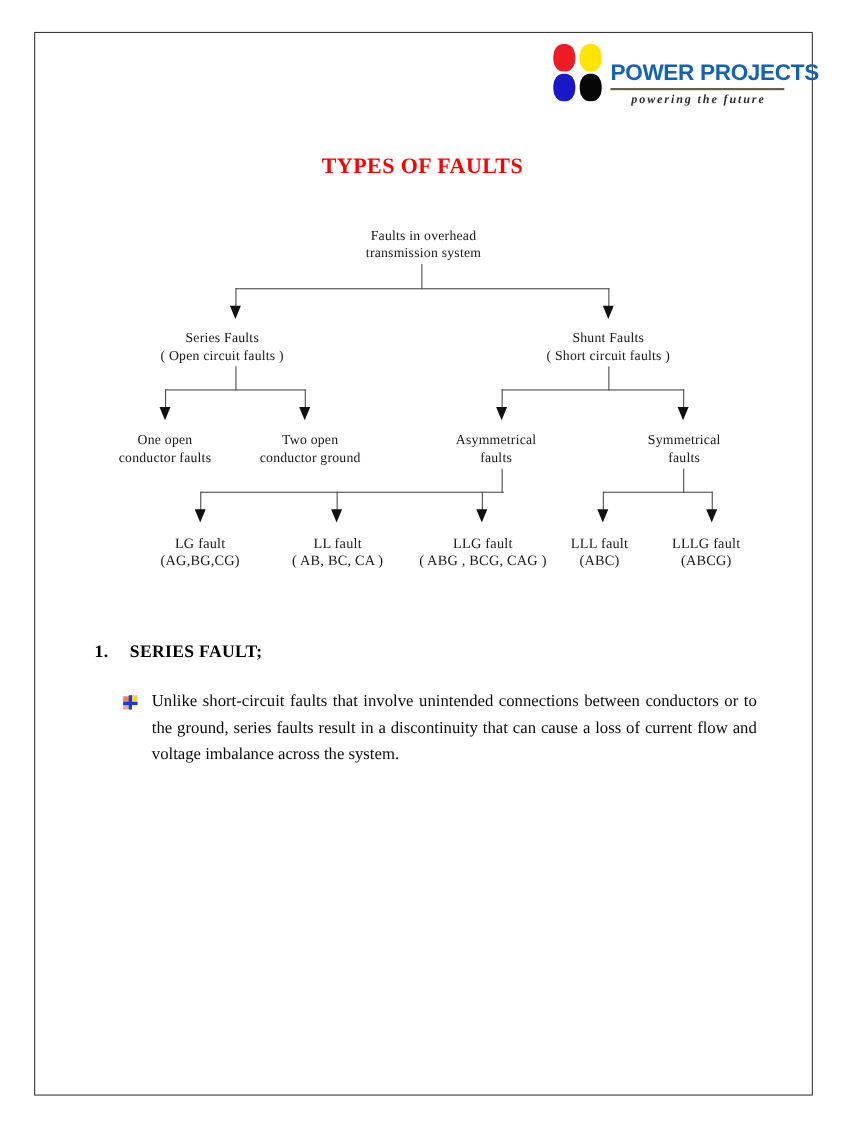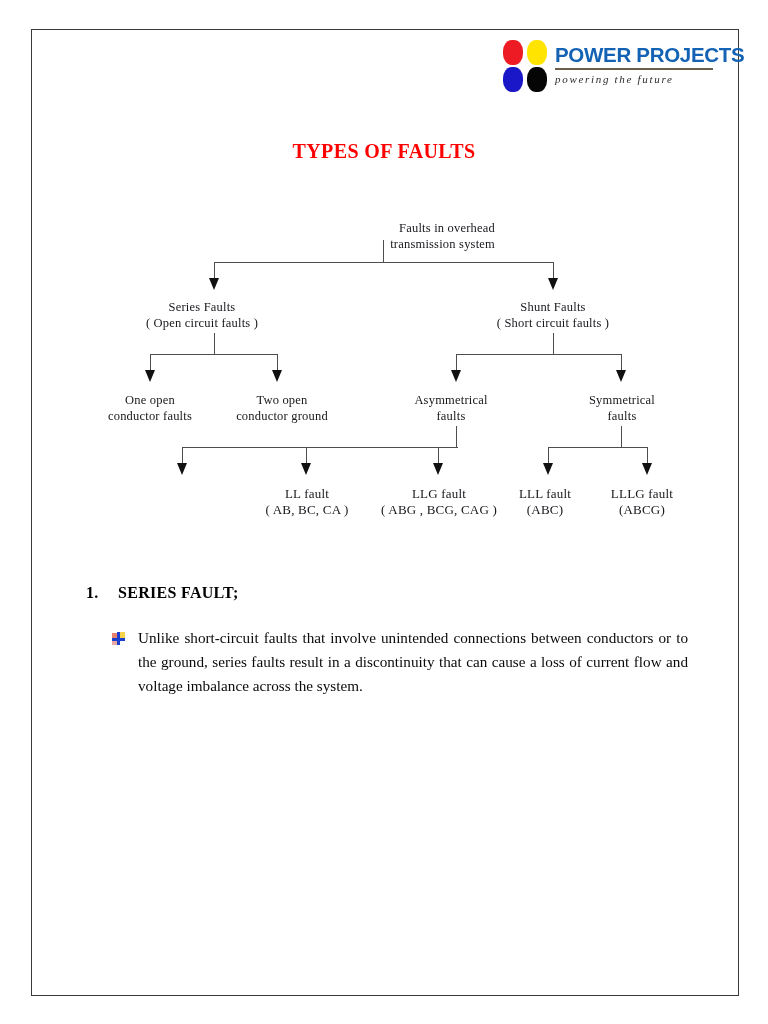--- a/index.html
+++ b/index.html
@@ -38,22 +38,23 @@
     width: 20px; height: 25px;
     border-radius: 9px / 11px;
   }
   .blob-red    { left: 0px;  top: 0px;  background: #ed1c24; }
   .blob-yellow { left: 24px; top: 0px;  background: #ffe400; }
   .blob-blue   { left: 0px;  top: 27px; background: #1a17c9; }
   .blob-black  { left: 24px; top: 27px; background: #050505; }
 
   #logo-text {
     position: absolute;
-    left: 52px; top: 4px;
+    left: 52px; top: 16px;
     width: 160px;
+    text-align: center;
   }
   #logo-title {
     font-family: "Liberation Sans", sans-serif;
     font-weight: bold;
     font-size: 20.5px;
     letter-spacing: -0.3px;
     color: #1362b4;
     line-height: 25px;
     white-space: nowrap;
   }
@@ -64,20 +65,21 @@
     width: 158px;
   }
   #logo-tagline {
     font-family: "Liberation Serif", serif;
     font-style: italic;
     font-size: 11px;
     letter-spacing: 1.7px;
     color: #2b2b2b;
     margin-top: 3px;
     white-space: nowrap;
+    font-weight: bold;
   }
 
   
   #doc-title {
     position: absolute;
     left: 0; top: 140px;
     width: 768px;
     text-align: center;
     color: #ff0000;
     font-weight: bold;
@@ -181,21 +183,21 @@
       <div id="logo-title">POWER PROJECTS</div>
       <div id="logo-rule"></div>
       <div id="logo-tagline">powering the future</div>
     </div>
   </div>
 
   <div id="doc-title">TYPES OF FAULTS</div>
 
   <div id="diagram">
 
-    <div class="node" style="left:215px; top:16px; width:220px;text-align:right;">Faults in overhead
+    <div class="node" style="left:215px; top:2px; width:220px;">Faults in overhead
 transmission system</div>
 
     <div class="vline" style="left:323px; top:35px; height:23px;"></div>
 
     <div class="hline" style="left:154px; top:57px; width:340px;"></div>
     <div class="vline" style="left:154px; top:57px; height:17px;"></div>
     <div class="vline" style="left:493px; top:57px; height:17px;"></div>
     <div class="arrow" style="left:149px; top:73px;"></div>
     <div class="arrow" style="left:488px; top:73px;"></div>
 
@@ -236,20 +238,22 @@
     <div class="arrow" style="left:241px; top:258px;"></div>
     <div class="arrow" style="left:373px; top:258px;"></div>
 
     <div class="vline" style="left:561px; top:221px; height:22px;"></div>
     <div class="hline" style="left:488px; top:242px; width:100px;"></div>
     <div class="vline" style="left:488px; top:242px; height:17px;"></div>
     <div class="vline" style="left:587px; top:242px; height:17px;"></div>
     <div class="arrow" style="left:483px; top:258px;"></div>
     <div class="arrow" style="left:582px; top:258px;"></div>
 
+    <div class="node" style="left:62px; top:281px; width:120px; font-size:13px;">LG fault
+(AG,BG,CG)</div>
     <div class="node" style="left:186px; top:281px; width:122px; font-size:13px;">LL fault
 ( AB, BC, CA )</div>
     <div class="node" style="left:308px; top:281px; width:142px; font-size:13px;">LLG fault
 ( ABG , BCG, CAG )</div>
     <div class="node" style="left:440px; top:281px; width:90px; font-size:13px;">LLL fault
 (ABC)</div>
     <div class="node" style="left:532px; top:281px; width:100px; font-size:13px;">LLLG fault
 (ABCG)</div>
   </div>
 

